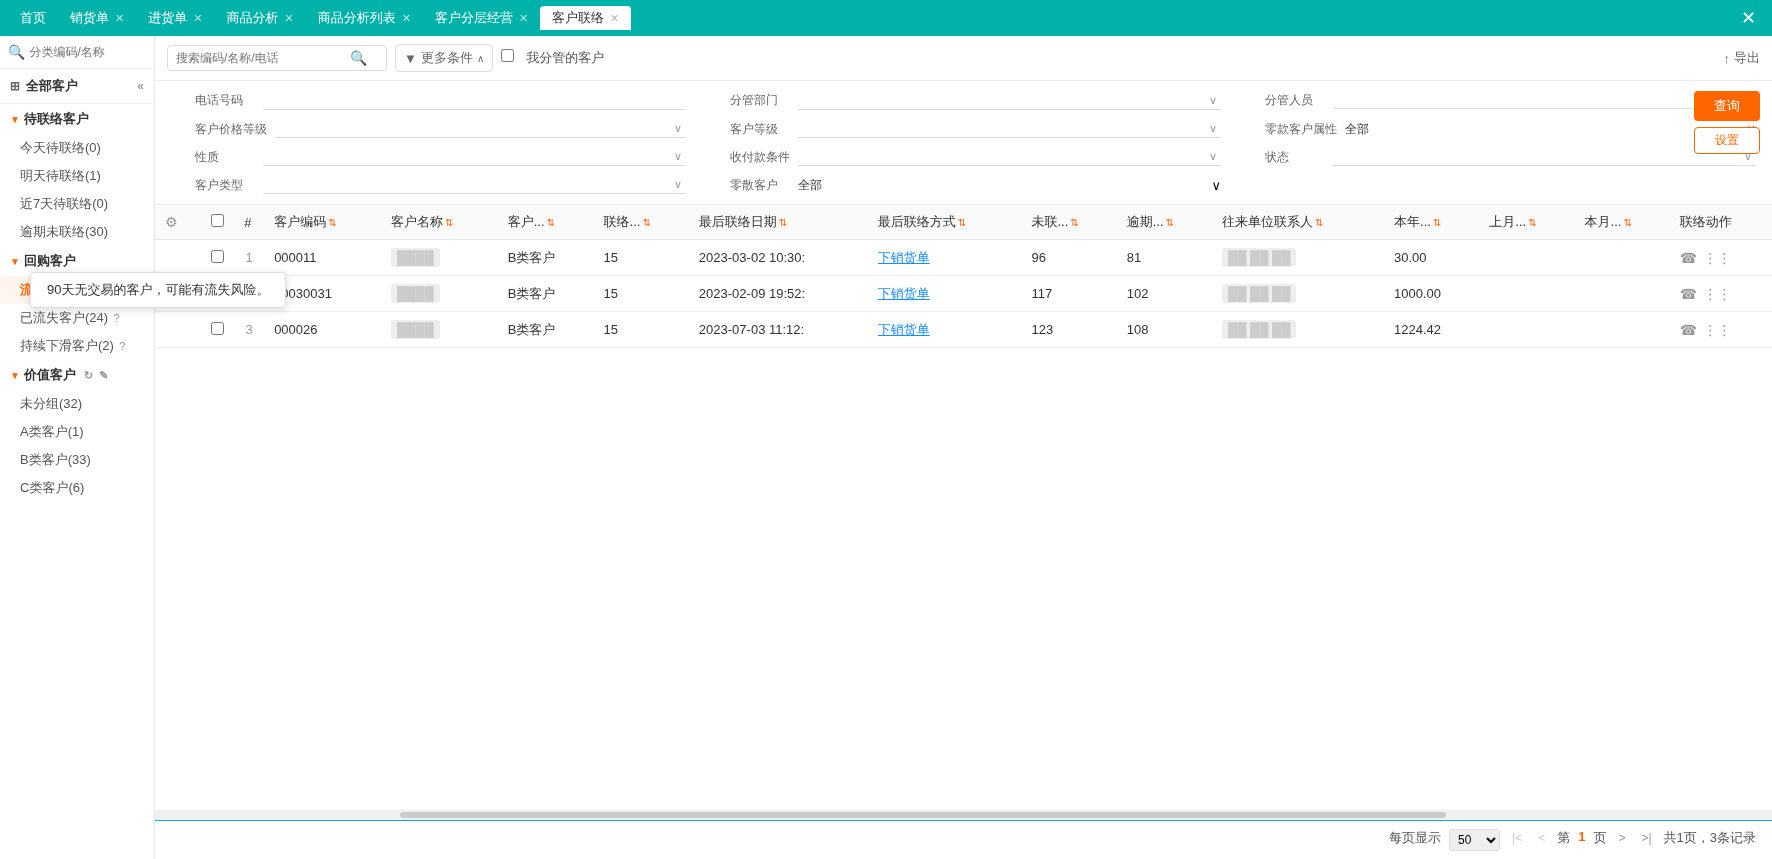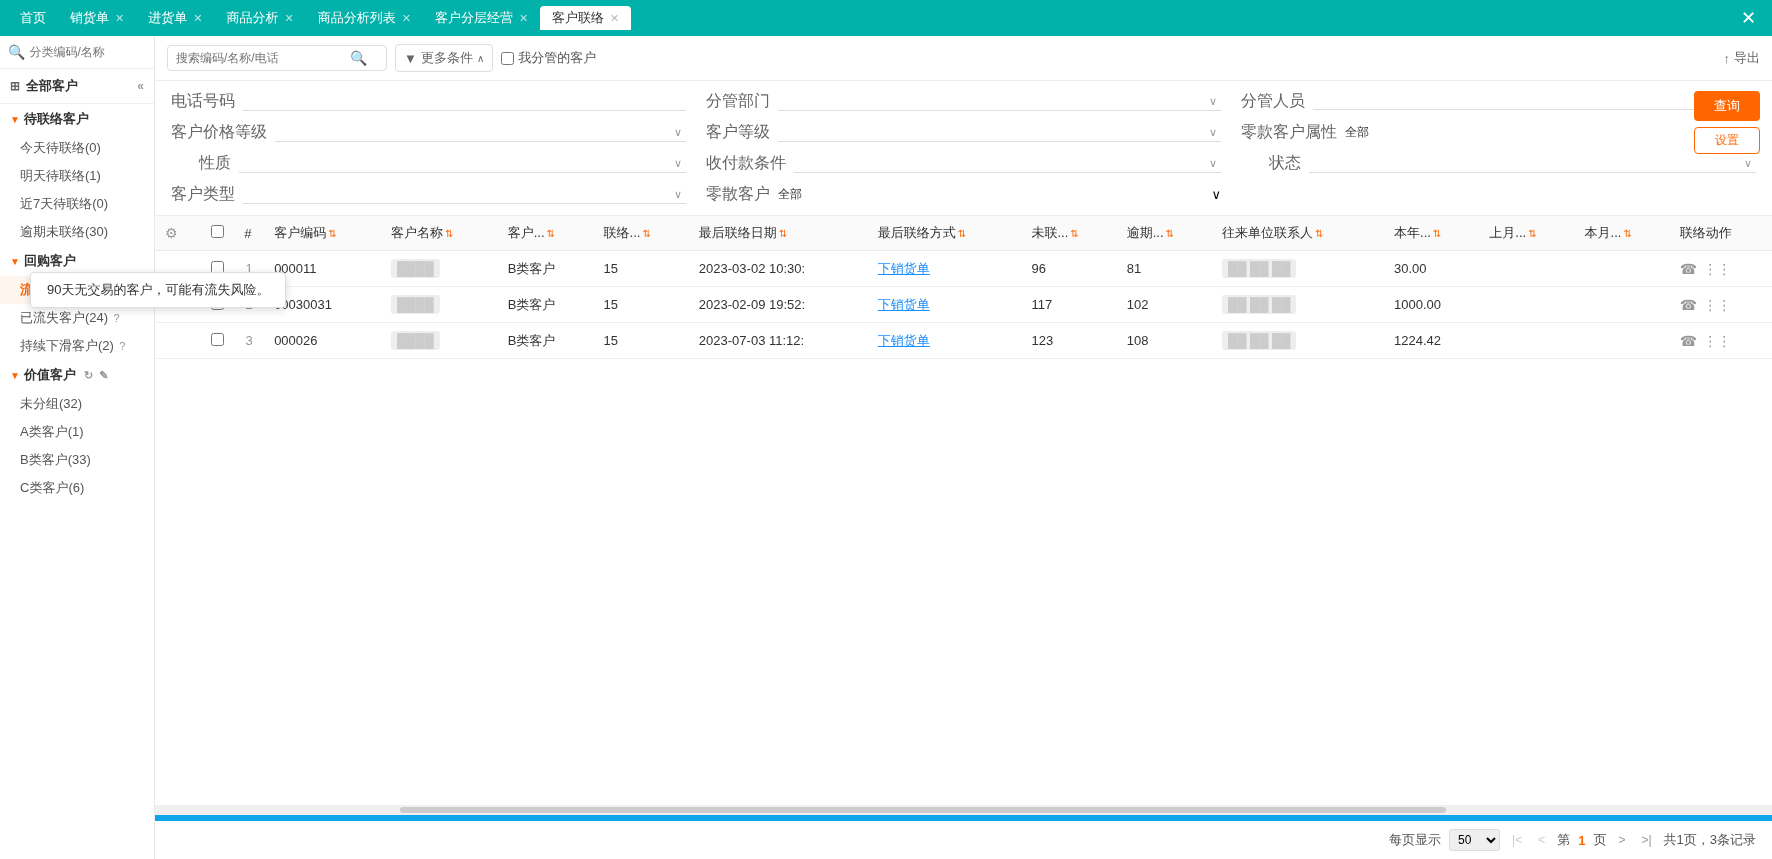--- a/index.html
+++ b/index.html
@@ -162,22 +162,22 @@
       cursor: pointer;
       font-size: 12px;
       padding: 4px 8px;
       border: 1px solid #ddd;
       border-radius: 4px;
       background: #fff;
     }
     .filter-btn .arrow { font-size: 10px; }
     .my-customers {
       display: flex;
-      align-items: center;
-      gap: 4px;
+      align-items: flex-start;
+      gap: 12px;
       font-size: 12px;
       color: #555;
       cursor: pointer;
     }
     .search-bar-spacer { flex: 1; }
     .export-btn {
       display: flex;
       align-items: center;
       gap: 4px;
       font-size: 12px;
@@ -196,24 +196,25 @@
       gap: 10px 20px;
       position: relative;
     }
     .filter-row {
       display: flex;
       align-items: center;
       gap: 8px;
     }
     .filter-label {
       color: #666;
-      font-size: 16px;
+      font-size: 12px;
       min-width: 60px;
-      text-align: right;
+      text-align: left;
       flex-shrink: 0;
+      margin-left: 24px;
     }
     .filter-input {
       flex: 1;
       border: none;
       border-bottom: 1px solid #ddd;
       outline: none;
       font-size: 12px;
       padding: 2px 4px;
       color: #333;
     }
@@ -303,25 +304,24 @@
 
     .settings-gear { color: #999; cursor: pointer; font-size: 14px; }
 
     
     .action-icons { display: flex; gap: 6px; }
     .action-icon { color: #999; cursor: pointer; font-size: 14px; }
 
     
     .table-footer {
       display: flex;
-      align-items: center;
       justify-content: flex-end;
       padding: 8px 16px;
       background: #fff;
-      border-top: 6px solid #0ea5e9;
+      border-top: 1px solid #0ea5e9;
       gap: 8px;
       font-size: 12px;
       color: #555;
     }
     .page-size-select {
       border: 1px solid #ddd;
       border-radius: 3px;
       padding: 2px 4px;
       font-size: 12px;
       cursor: pointer;

